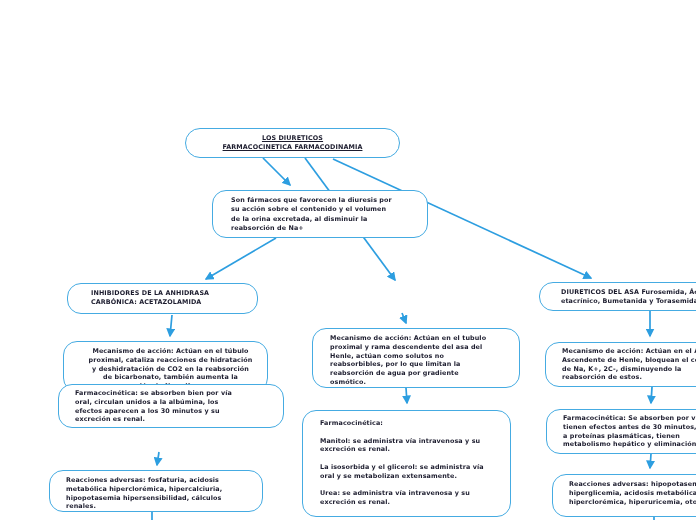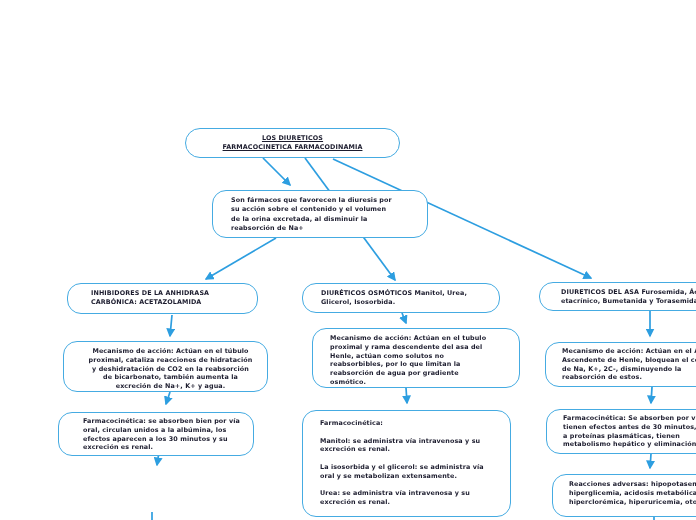--- a/index.html
+++ b/index.html
@@ -40,21 +40,21 @@
     letter-spacing: 0.1px;
   }
   
   .n-title        { left:185px; top:128px; width:215px; height:30px; border-radius:15px;
                     display:flex; align-items:center; justify-content:center; }
   .n-title .node-text { text-align:center; line-height:9.2px;text-decoration:underline; }
   .n-definition   { left:212px; top:190px; width:216px; height:48px; padding:5px 16px 0 18px; }
   .n-definition .node-text { line-height:9.3px; }
   .n-left-header  { left:67px;  top:283px; width:191px; height:31px; padding:5px 6px 0 23px; }
   .n-left-mech    { left:63px;  top:341px; width:205px; height:51px; padding:5px 6px 0 16px;text-align:center; }
-  .n-left-pk      { left:58px;  top:412px; width:196px; height:44px; padding:4px 6px 0 24px; }
+  .n-left-pk      { left:58px;  top:384px; width:226px; height:44px; padding:4px 6px 0 16px; }
   .n-left-adv     { left:49px;  top:470px; width:214px; height:42px; padding:5px 6px 0 16px; }
   .n-mid-header   { left:302px; top:283px; width:198px; height:30px; padding:5px 6px 0 18px; }
   .n-mid-mech     { left:312px; top:328px; width:208px; height:60px; padding:5px 6px 0 17px; }
   .n-mid-pk       { left:302px; top:410px; width:209px; height:107px; padding:8px 6px 0 17px; }
   .n-right-header { left:539px; top:282px; width:236px; height:29px; padding:5px 6px 0 21px; }
   .n-right-mech   { left:545px; top:342px; width:218px; height:45px; padding:4px 6px 0 16px; }
   .n-right-pk     { left:546px; top:409px; width:220px; height:45px; padding:4px 6px 0 16px; }
   .n-right-adv    { left:552px; top:474px; width:214px; height:43px; padding:5px 6px 0 16px; }
 </style>
 </head>
@@ -112,25 +112,27 @@
 y deshidratación de CO2 en la reabsorción
 de bicarbonato, también aumenta la
 excreción de Na+, K+ y agua.</span>
   </div>
   <div class="node n-left-pk">
     <span class="node-text">Farmacocinética: se absorben bien por vía
 oral, circulan unidos a la albúmina, los
 efectos aparecen a los 30 minutos y su
 excreción es renal.</span>
   </div>
+  <div class="node n-left-adv">
+    <span class="node-text">Reacciones adversas: fosfaturia, acidosis
+metabólica hiperclorémica, hipercalciuria,
+hipopotasemia hipersensibilidad, cálculos
+renales.</span>
+  </div>
 
-  <div class="node n-mid-header">
-    <span class="node-text">DIURÉTICOS OSMÓTICOS Manitol, Urea,
-Glicerol, Isosorbida.</span>
-  </div>
   <div class="node n-mid-mech">
     <span class="node-text">Mecanismo de acción: Actúan en el tubulo
 proximal y rama descendente del asa del
 Henle, actúan como solutos no
 reabsorbibles, por lo que limitan la
 reabsorción de agua por gradiente
 osmótico.</span>
   </div>
   <div class="node n-mid-pk">
     <span class="node-text">Farmacocinética:

